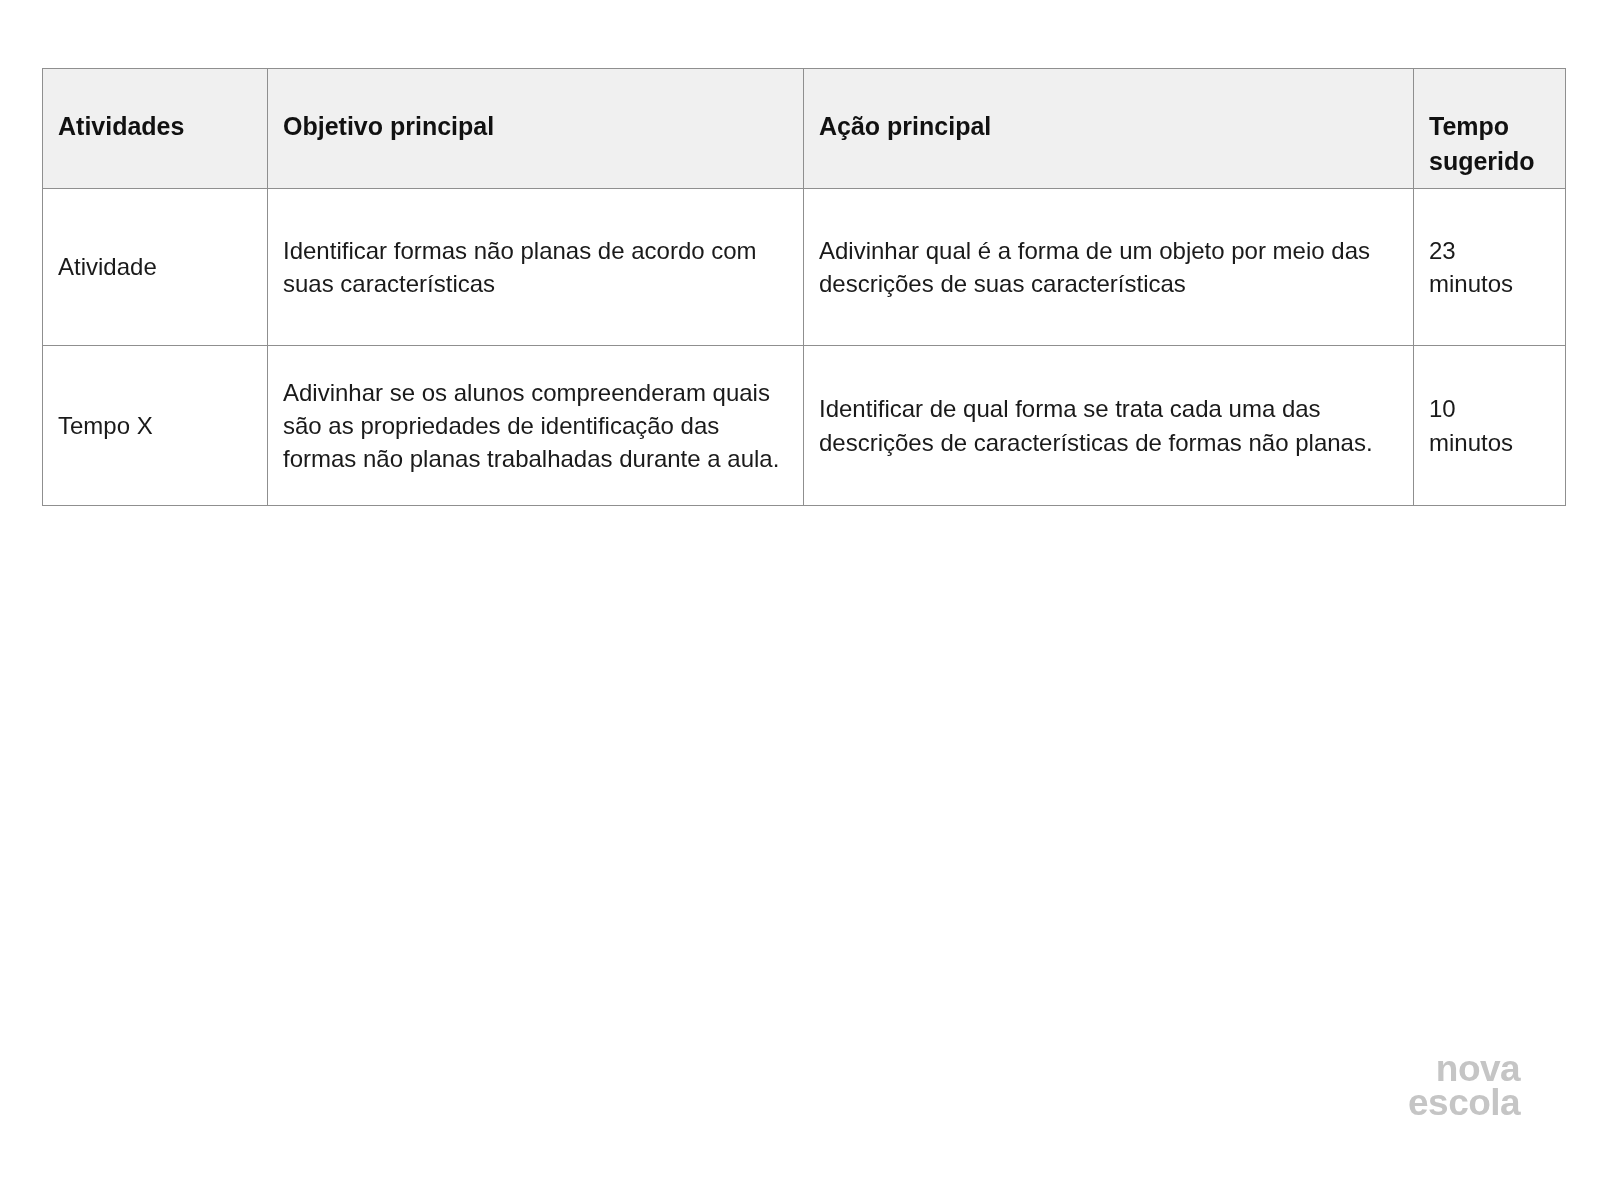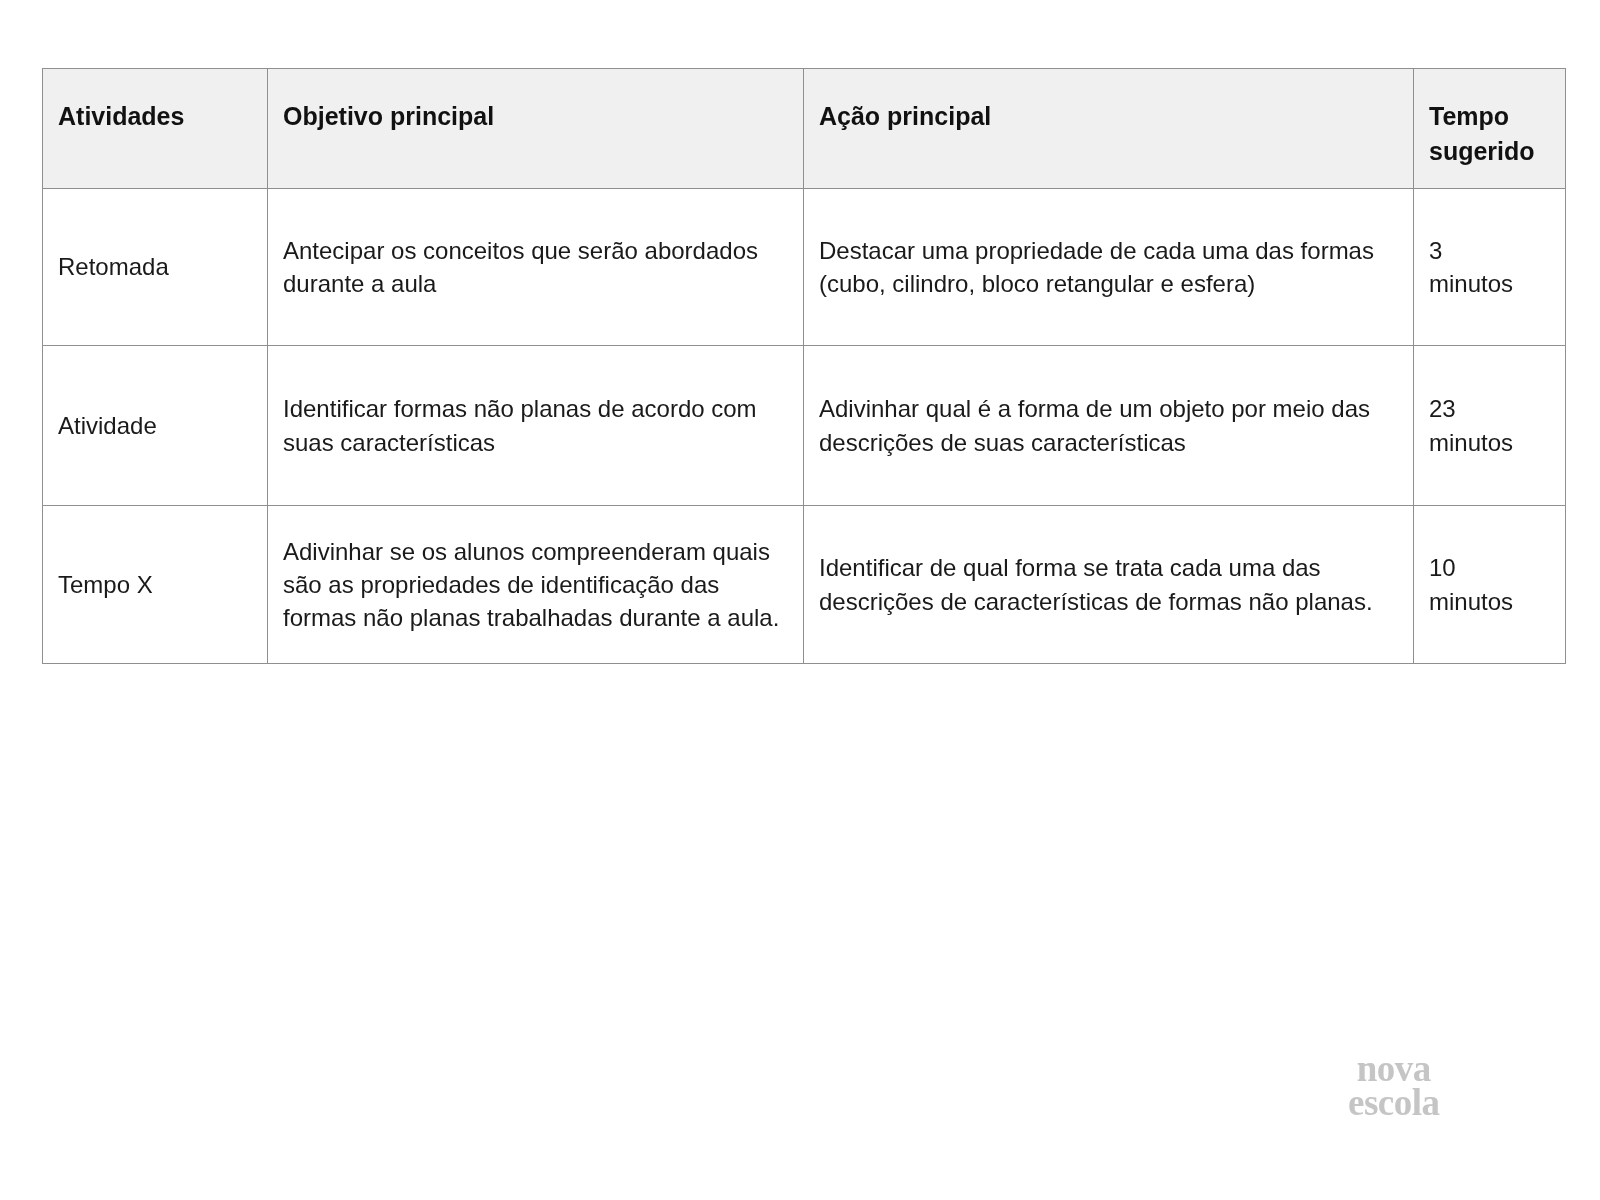--- a/index.html
+++ b/index.html
@@ -35,42 +35,42 @@
     line-height: 1.38;
     vertical-align: middle;
     overflow: hidden;
   }
   table.summary th {
     background: #f0f0f0;
     font-weight: bold;
     font-size: 25px;
     text-align: left;
     vertical-align: top;
-    padding-top: 30px;
+    padding-top: 40px;
     color: #111111;
   }
   table.summary thead tr { height: 120px; }
   table.summary tbody tr:nth-child(1) { height: 157px; }
   table.summary tbody tr:nth-child(2) { height: 160px; }
   table.summary tbody tr:nth-child(3) { height: 158px; }
   table.summary tbody tr:nth-child(4) { height: 137px; }
   table.summary tbody tr:nth-child(5) { height: 210px; }
   td.wrap { white-space: pre-wrap; }
   td.tempo span { display: block; }
   .logo {
     position: absolute;
-    left: 1348px;
+    left: 1408px;
     top: 1052px;
-    font-family: Liberation Serif, serif;
+    font-family: Liberation Sans, sans-serif;
     font-weight: bold;
     font-size: 37px;
     line-height: 0.92;
     color: #c5c5c5;
     letter-spacing: -0.5px;
-    text-align: center;
+    text-align: right;
     user-select: none;
   }
   .logo span { display: block; }
 </style>
 </head>
 <body>
 
 <div class="page">
 
   <table class="summary">
@@ -82,29 +82,20 @@
     </colgroup>
     <thead>
       <tr>
         <th>Atividades</th>
         <th>Objetivo principal</th>
         <th>Ação principal</th>
         <th>Tempo sugerido</th>
       </tr>
     </thead>
     <tbody>
-      <tr>
-        <td class="wrap">Retomada</td>
-        <td class="wrap">Antecipar os conceitos que serão abordados durante a aula</td>
-        <td class="wrap">Destacar uma propriedade de cada uma das formas (cubo, cilindro, bloco retangular e esfera)</td>
-        <td class="tempo">
-          <span>3</span>
-          <span>minutos</span>
-        </td>
-      </tr>
       <tr>
         <td class="wrap">Atividade</td>
         <td class="wrap">Identificar formas não planas de acordo com  suas características</td>
         <td class="wrap">Adivinhar qual é a forma de um objeto por meio das descrições de suas características</td>
         <td class="tempo">
           <span>23</span>
           <span>minutos</span>
         </td>
       </tr>
       <tr>

